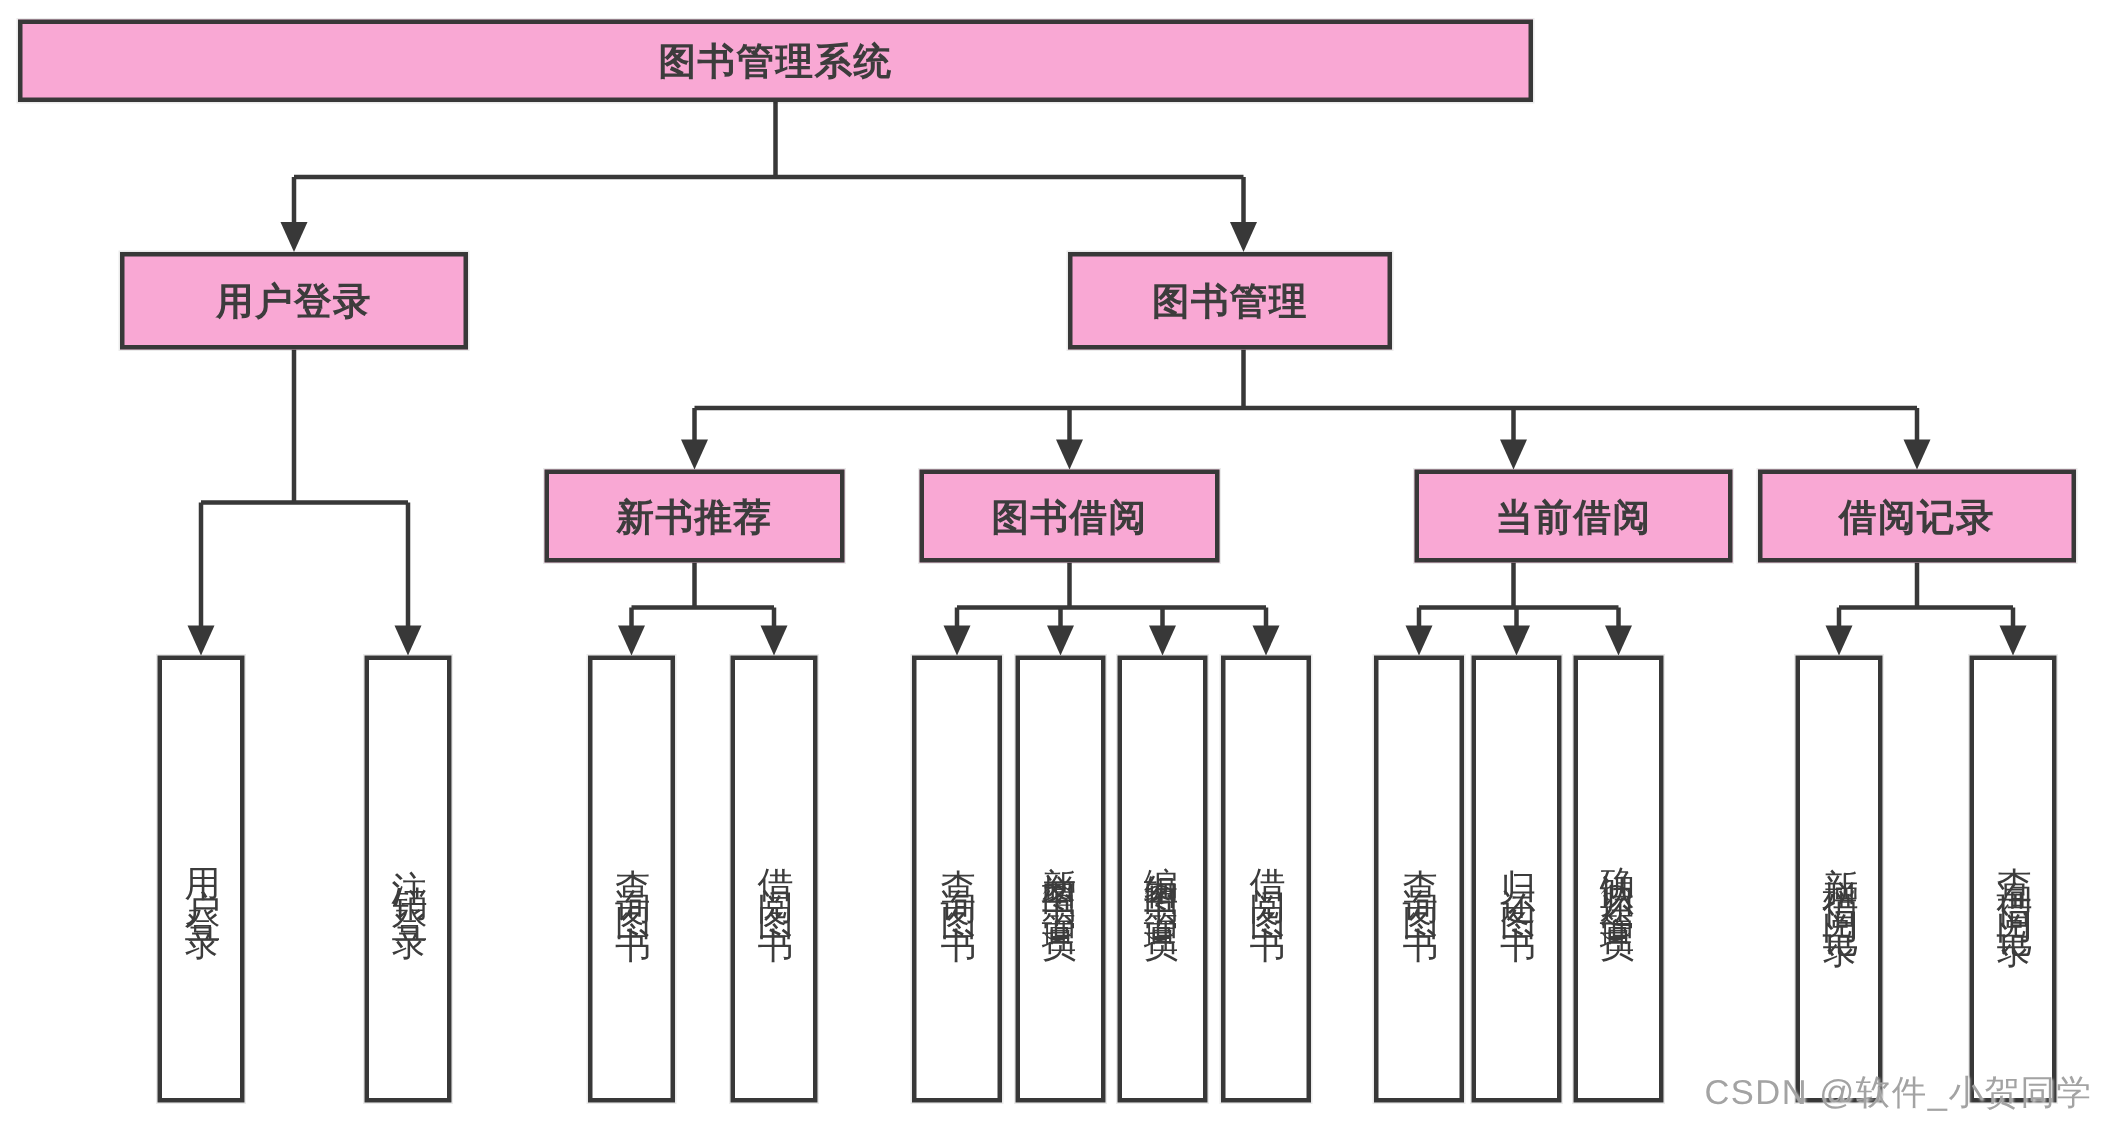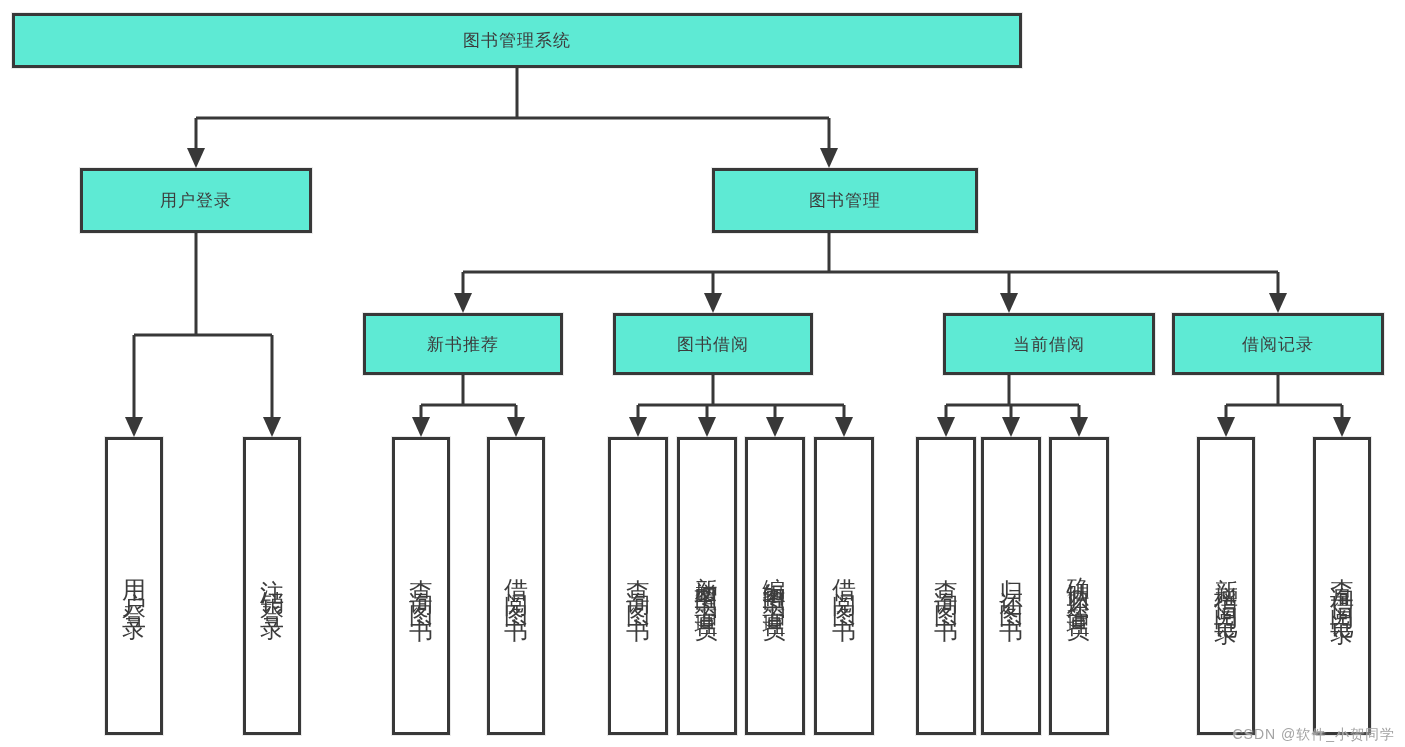--- a/index.html
+++ b/index.html
@@ -14,27 +14,28 @@
     background:var(--background);
     font-family:"Liberation Sans","DejaVu Sans",sans-serif;
     color:var(--text);
   }
   .canvas{position:relative;width:1405px;height:747px;background:var(--background);}
   .connectors{position:absolute;left:0;top:0;width:1405px;height:747px;}
   .connectors path{stroke:var(--line);stroke-width:3;fill:none;}
   .connectors polygon{fill:var(--line);stroke:none;}
   .hnode{
     position:absolute;
-    background:#5eead4;
+    background:#f9a8d4;
     border:3px solid var(--line);
     display:flex;align-items:center;justify-content:center;
-    font-size:17px;
+    font-size:25px;
     letter-spacing:1px;
     color:var(--text);
     box-shadow:0 0 0 1px rgba(0,0,0,0.08);
+    font-weight:bold;
   }
   .leaf{
     position:absolute;
     top:437px;height:298px;
     background:#fff;
     border:3px solid var(--line);
     display:flex;align-items:center;justify-content:center;
     box-shadow:0 0 0 1px rgba(0,0,0,0.08);
   }
   .leaf span{
@@ -43,21 +44,21 @@
     font-size:24px;
     letter-spacing:13px;
     color:var(--text);
     white-space:nowrap;
   }
   .leaf.long span{font-size:23px;letter-spacing:6px;}
   .leaf.mid span{font-size:24px;letter-spacing:9px;}
   .watermark{
     position:absolute;
     right:10px;bottom:3px;
-    font-size:14px;
+    font-size:23px;
     color:var(--watermark);
     letter-spacing:1px;
     text-shadow:1px 1px 2px rgba(255,255,255,0.95);
   }
 </style>
 </head>
 <body>
 
 <div class="canvas">
 
@@ -93,21 +94,21 @@
     <polygon points="1070,417 1088,417 1079,437"></polygon>
 
     <path d="M1278 375 V405 M1226 405 H1342 M1226 405 V419 M1342 405 V419"></path>
     <polygon points="1217,417 1235,417 1226,437"></polygon>
     <polygon points="1333,417 1351,417 1342,437"></polygon>
   </svg>
 
   <div class="hnode" style="left:12px;top:13px;width:1010px;height:55px;">图书管理系统</div>
 
   <div class="hnode" style="left:80px;top:168px;width:232px;height:65px;">用户登录</div>
-  <div class="hnode" style="left:712px;top:168px;width:266px;height:65px;">图书管理</div>
+  <div class="hnode" style="left:712px;top:168px;width:216px;height:65px;">图书管理</div>
 
   <div class="hnode" style="left:363px;top:313px;width:200px;height:62px;">新书推荐</div>
   <div class="hnode" style="left:613px;top:313px;width:200px;height:62px;">图书借阅</div>
   <div class="hnode" style="left:903px;top:313px;width:212px;height:62px;margin-left:40px;">当前借阅</div>
   <div class="hnode" style="left:1172px;top:313px;width:212px;height:62px;">借阅记录</div>
 
   <div class="leaf" style="left:105px;width:58px;">
     <span>用户登录</span>
   </div>
   <div class="leaf" style="left:243px;width:58px;">

